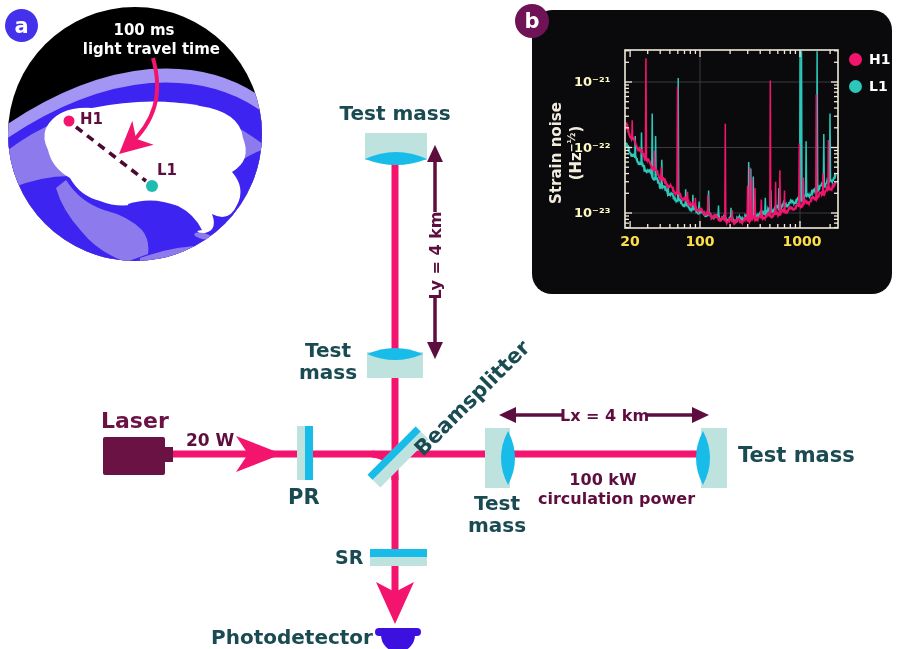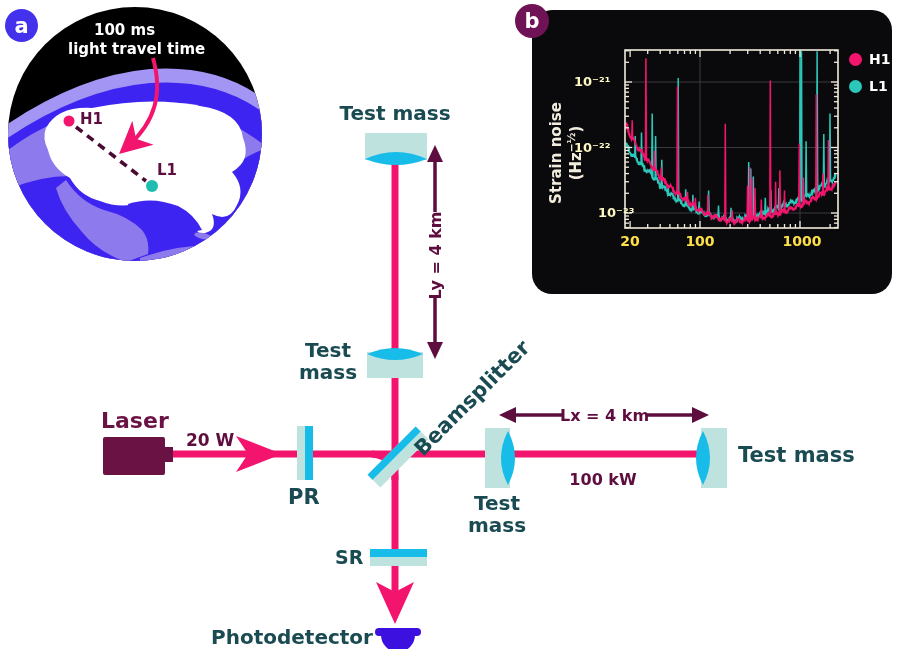--- a/index.html
+++ b/index.html
@@ -54,22 +54,22 @@
       <path d="M128,204 Q152,196 178,206 Q194,214 202,230 L152,240 Q132,222 128,204 Z" fill="#3e24f0"></path>
       <path d="M66,180 Q80,202 104,210 Q128,216 142,230 Q150,240 148,254 L126,262 Q98,252 82,232 Q62,210 56,188 Z" fill="#8d7aec"></path>
       <path d="M140,258 Q200,236 264,252 L270,268 L140,268 Z" fill="#8d7aec"></path>
       <ellipse cx="203" cy="236" rx="9" ry="3" fill="#8d7aec" transform="rotate(12 203 236)"></ellipse>
       <line x1="76" y1="127" x2="146" y2="181" stroke="#4a0a33" stroke-width="3.6" stroke-dasharray="8 6"></line>
       <circle cx="69" cy="121" r="5.5" fill="#f3146e"></circle>
       <circle cx="152" cy="186" r="6" fill="#1fbdb1"></circle>
       <path d="M153,58 C163,94 155,122 128,146" fill="none" stroke="#f3146e" stroke-width="4" marker-end="url(#pinkArrow)"></path>
     </g>
   </svg>
-  <div class="lbl" style="left:94px;top:21px;width:100px;text-align:left;color:#ffffff;font-size:15px;">100 ms</div>
-  <div class="lbl" style="left:68px;top:40px;width:152px;text-align:left;color:#ffffff;font-size:15px;">light travel time</div>
+  <div class="lbl" style="left:94px;top:21px;width:100px;text-align:center;color:#ffffff;font-size:15px;">100 ms</div>
+  <div class="lbl" style="left:68px;top:40px;width:152px;text-align:right;color:#ffffff;font-size:15px;">light travel time</div>
   <div class="lbl maroon-lbl" style="left:80px;top:110px;font-size:15px;">H1</div>
   <div class="lbl maroon-lbl" style="left:157px;top:161px;font-size:15px;">L1</div>
   <div class="badge" id="badge-a">a</div>
 
   <div class="abs" id="panel-b">
     <div id="ylabel">
       <span>Strain noise (Hz</span><sup class="hz">−½</sup><span>)</span>
     </div>
     <svg id="chart-svg" width="360" height="284" viewBox="0 0 360 284" style="position:absolute;left:0;top:0;">
         <defs>
@@ -221,21 +221,21 @@
         <line x1="306" y1="78.34760585202768" x2="302" y2="78.34760585202768" stroke="#f2ecdd" stroke-width="1.3"></line>
         <line x1="93" y1="74.9971156317242" x2="97" y2="74.9971156317242" stroke="#f2ecdd" stroke-width="1.3"></line>
         <line x1="306" y1="74.9971156317242" x2="302" y2="74.9971156317242" stroke="#f2ecdd" stroke-width="1.3"></line>
         <line x1="93" y1="52.28253528400923" x2="97" y2="52.28253528400923" stroke="#f2ecdd" stroke-width="1.3"></line>
         <line x1="306" y1="52.28253528400923" x2="302" y2="52.28253528400923" stroke="#f2ecdd" stroke-width="1.3"></line>
         <line x1="93" y1="40.7485578158621" x2="97" y2="40.7485578158621" stroke="#f2ecdd" stroke-width="1.3"></line>
         <line x1="306" y1="40.7485578158621" x2="302" y2="40.7485578158621" stroke="#f2ecdd" stroke-width="1.3"></line>
       </svg>
     <div class="ytick" style="left:42px;top:64px;">10⁻²¹</div>
     <div class="ytick" style="left:42px;top:130px;">10⁻²²</div>
-    <div class="ytick" style="left:42px;top:195px;margin-left:24px;">10⁻²³</div>
+    <div class="ytick" style="left:42px;top:195px;">10⁻²³</div>
     <div class="xtick" style="left:78px;top:223px;">20</div>
     <div class="xtick" style="left:148px;top:223px;">100</div>
     <div class="xtick" style="left:250px;top:223px;">1000</div>
     <div class="legend-row" style="left:317px;top:41px;">
       <span class="legend-dot" style="background:#f3146e;"></span>
       <span class="legend-txt">H1</span>
     </div>
     <div class="legend-row" style="left:317px;top:68px;">
       <span class="legend-dot" style="background:#2cc7bb;"></span>
       <span class="legend-txt">L1</span>
@@ -294,14 +294,15 @@
   <div class="lbl teal-lbl" style="left:288px;top:485px;font-size:21px;">PR</div>
   <div class="lbl teal-lbl" style="left:335px;top:546px;font-size:19px;">SR</div>
   <div class="lbl teal-lbl" style="left:382px;top:386px;width:180px;text-align:center;font-size:21px;transform:rotate(-45deg);">Beamsplitter</div>
   <div class="lbl teal-lbl" style="left:333px;top:101px;width:124px;text-align:center;font-size:20px;">Test mass</div>
   <div class="lbl teal-lbl wrap" style="left:294px;top:339px;width:68px;font-size:20px;">Test mass</div>
   <div class="lbl teal-lbl wrap" style="left:464px;top:492px;width:66px;font-size:20px;">Test mass</div>
   <div class="lbl teal-lbl" style="left:738px;top:443px;font-size:21px;">Test mass</div>
   <div class="lbl maroon-lbl" style="left:390px;top:246px;width:90px;text-align:center;font-size:16px;transform:rotate(-90deg);">Ly = 4 km</div>
   <div class="lbl maroon-lbl" style="left:560px;top:406px;width:88px;font-size:16px;">Lx = 4 km</div>
   <div class="lbl maroon-lbl" style="left:538px;top:470px;width:130px;text-align:center;font-size:16px;">100 kW</div>
+  <div class="lbl maroon-lbl" style="left:538px;top:489px;width:130px;text-align:center;font-size:16px;">circulation power</div>
   <div class="lbl teal-lbl" style="left:211px;top:625px;font-size:20px;">Photodetector</div>
 </div>
 
 </body></html>

